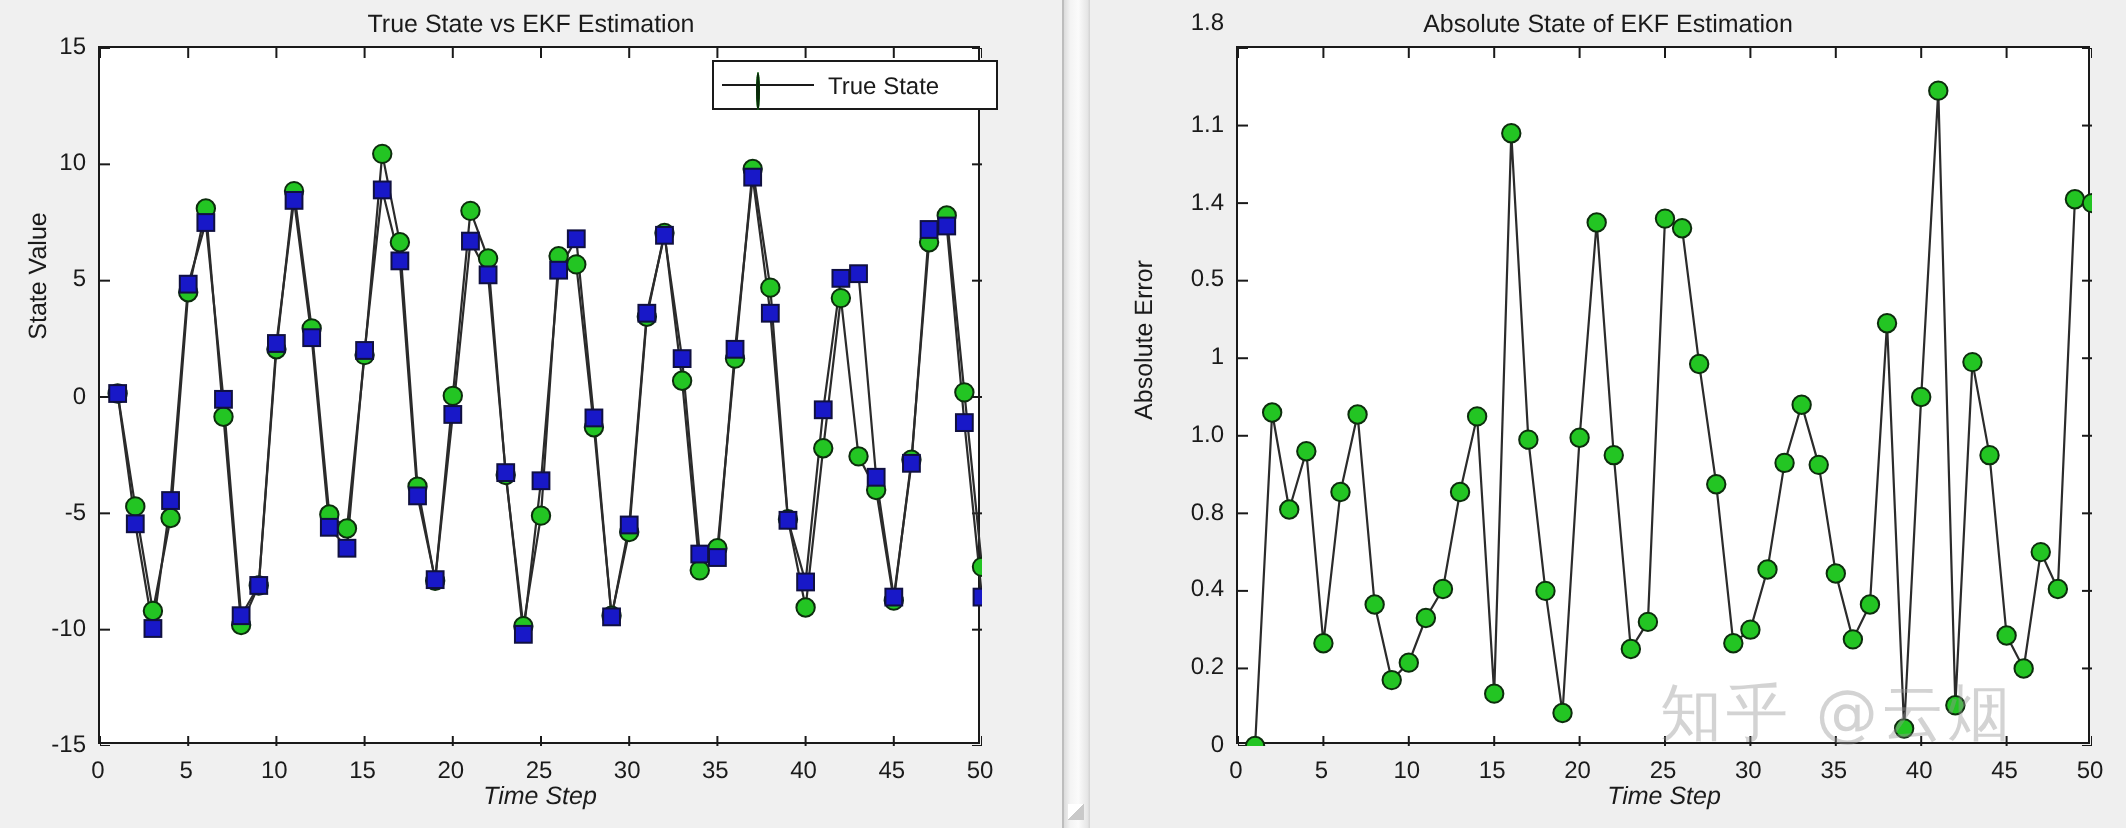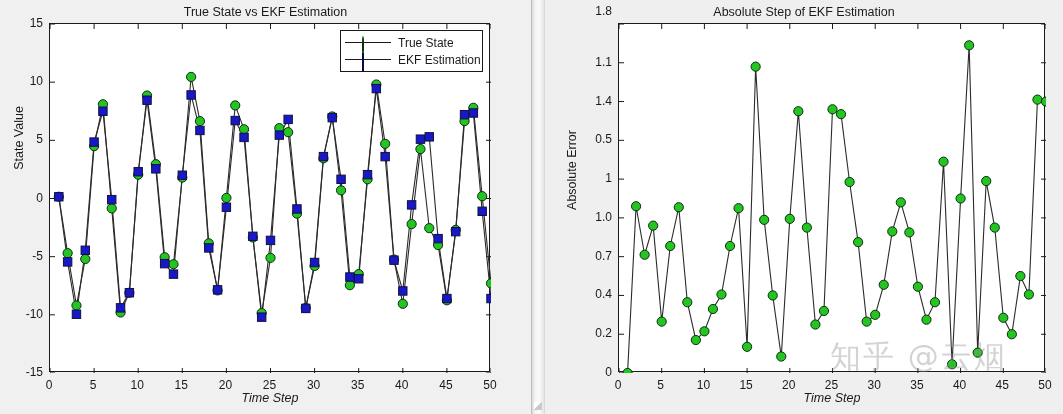--- a/index.html
+++ b/index.html
@@ -292,44 +292,37 @@
         <div class="tick-label xtick" style="left: 357.7px; top: 378px; width: 40px; margin-left: -20px; transform: none; text-align: center;">35</div>
         <div class="tick-label xtick" style="left: 401.8px; top: 378px; width: 40px; margin-left: -20px; transform: none; text-align: center;">40</div>
         <div class="tick-label xtick" style="left: 445.9px; top: 378px; width: 40px; margin-left: -20px; transform: none; text-align: center;">45</div>
         <div class="tick-label xtick" style="left: 490px; top: 378px; width: 40px; margin-left: -20px; transform: none; text-align: center;">50</div>
       </div>
 
     <div class="axis-label ylabel" style="left:12px; top:198px; width:120px;">State Value</div>
 
     <div class="axis-label xlabel" style="left:270px; top:391px; width:160px;">Time Step</div>
 
-    <div class="legend" id="left-legend" style="left:340px; top:30px; width:143px;">
+    <div class="legend" id="left-legend" style="left:356px; top:30px; width:143px;">
       <div class="legend-row">
         <span class="legend-sample">
           <span class="legend-line"></span>
           <span class="legend-marker"><span class="mk-circle"></span></span>
         </span>
         <span class="legend-text">True State</span>
       </div>
-      <div class="legend-row">
-        <span class="legend-sample">
-          <span class="legend-line"></span>
-          <span class="legend-marker"><span class="mk-square"></span></span>
-        </span>
-        <span class="legend-text">EKF Estimation</span>
-      </div>
     </div>
   </div>
 
   <div id="splitter">
     <div id="splitter-grip"></div>
   </div>
 
   <div class="panel" id="panel-right">
-    <div class="fig-title" id="right-title" style="left:0; top:5px; width:518px;">Absolute Step of EKF Estimation</div>
+    <div class="fig-title" id="right-title" style="left:0; top:5px; width:518px;">Absolute State of EKF Estimation</div>
 
     <div class="plotbox" id="right-plotbox" style="left:73px; top:23px; width:427px; height:349px;">
       <svg class="plot-svg" id="right-svg" width="427" height="349">
           <line x1="0" y1="349" x2="0" y2="344" stroke="#1a1a1a" stroke-width="1"></line>
           <line x1="0" y1="0" x2="0" y2="5" stroke="#1a1a1a" stroke-width="1"></line>
           <line x1="42.7" y1="349" x2="42.7" y2="344" stroke="#1a1a1a" stroke-width="1"></line>
           <line x1="42.7" y1="0" x2="42.7" y2="5" stroke="#1a1a1a" stroke-width="1"></line>
           <line x1="85.4" y1="349" x2="85.4" y2="344" stroke="#1a1a1a" stroke-width="1"></line>
           <line x1="85.4" y1="0" x2="85.4" y2="5" stroke="#1a1a1a" stroke-width="1"></line>
           <line x1="128.1" y1="349" x2="128.1" y2="344" stroke="#1a1a1a" stroke-width="1"></line>
@@ -419,21 +412,21 @@
           <circle cx="409.91999999999996" cy="270.475" r="4.6" fill="#23c523" stroke="#0d2d0d" stroke-width="1"></circle>
           <circle cx="418.46" cy="75.61666666666673" r="4.6" fill="#23c523" stroke="#0d2d0d" stroke-width="1"></circle>
           <circle cx="427" cy="77.5555555555556" r="4.6" fill="#23c523" stroke="#0d2d0d" stroke-width="1"></circle>
         </svg>
     </div>
 
     <div id="right-yticks">
         <div class="tick-label ytick" style="left: 13px; width: 54px; top: 372px;">0</div>
         <div class="tick-label ytick" style="left: 13px; width: 54px; top: 333.222px;">0.2</div>
         <div class="tick-label ytick" style="left: 13px; width: 54px; top: 294.444px;">0.4</div>
-        <div class="tick-label ytick" style="left: 13px; width: 54px; top: 255.667px;">0.7</div>
+        <div class="tick-label ytick" style="left: 13px; width: 54px; top: 255.667px;">0.8</div>
         <div class="tick-label ytick" style="left: 13px; width: 54px; top: 216.889px;">1.0</div>
         <div class="tick-label ytick" style="left: 13px; width: 54px; top: 178.111px;">1</div>
         <div class="tick-label ytick" style="left: 13px; width: 54px; top: 139.333px;">0.5</div>
         <div class="tick-label ytick" style="left: 13px; width: 54px; top: 100.556px;">1.4</div>
         <div class="tick-label ytick" style="left: 13px; width: 54px; top: 61.7778px;">1.1</div>
         <div class="tick-label ytick" style="left: 13px; width: 54px; top: 11px;">1.8</div>
       </div>
     <div id="right-xticks">
         <div class="tick-label xtick" style="left: 73px; top: 378px; width: 40px; margin-left: -20px; transform: none; text-align: center;">0</div>
         <div class="tick-label xtick" style="left: 115.7px; top: 378px; width: 40px; margin-left: -20px; transform: none; text-align: center;">5</div>

